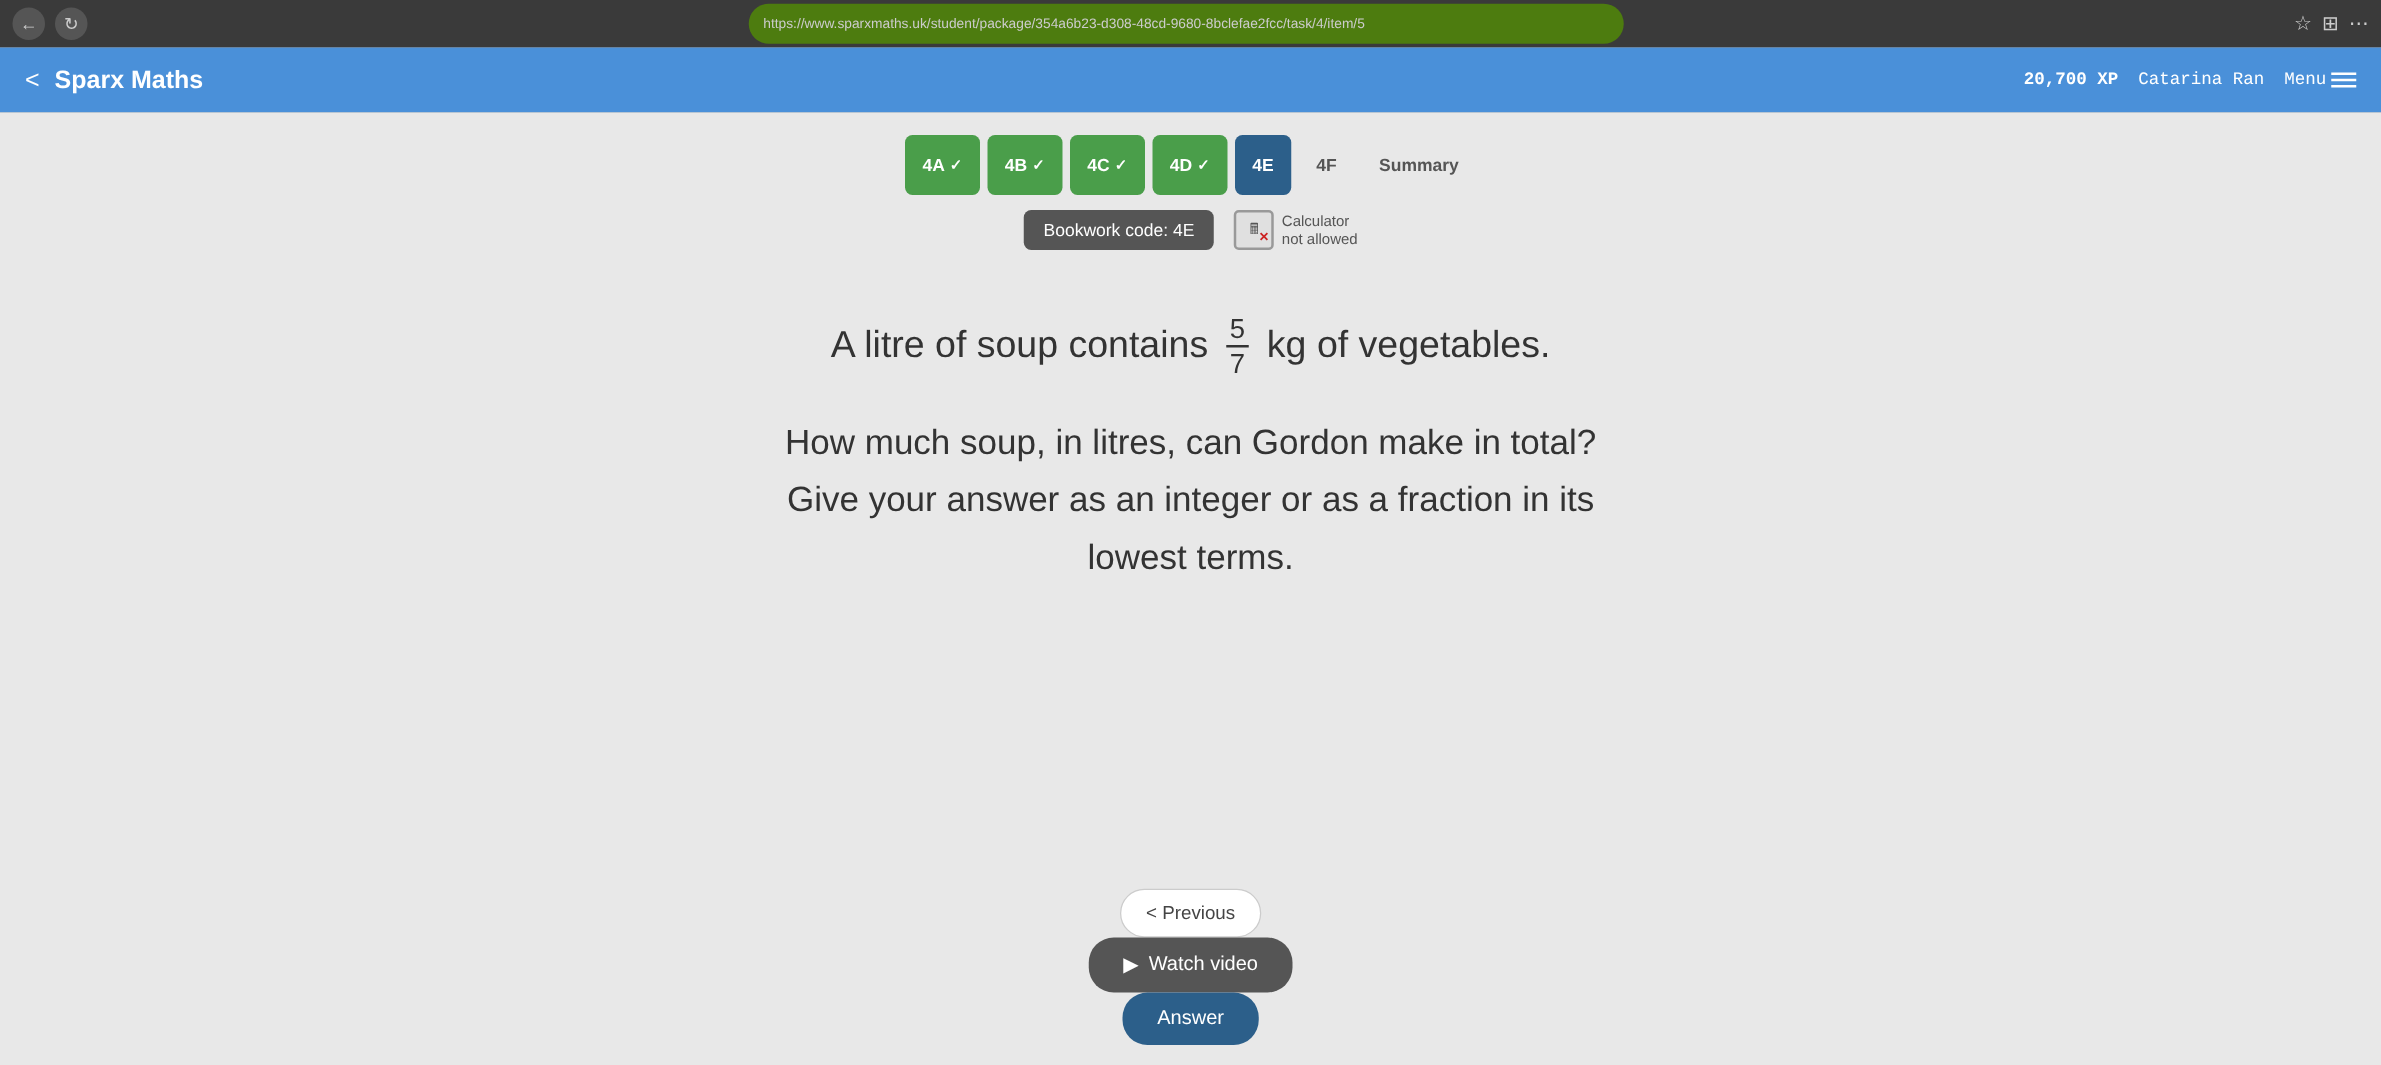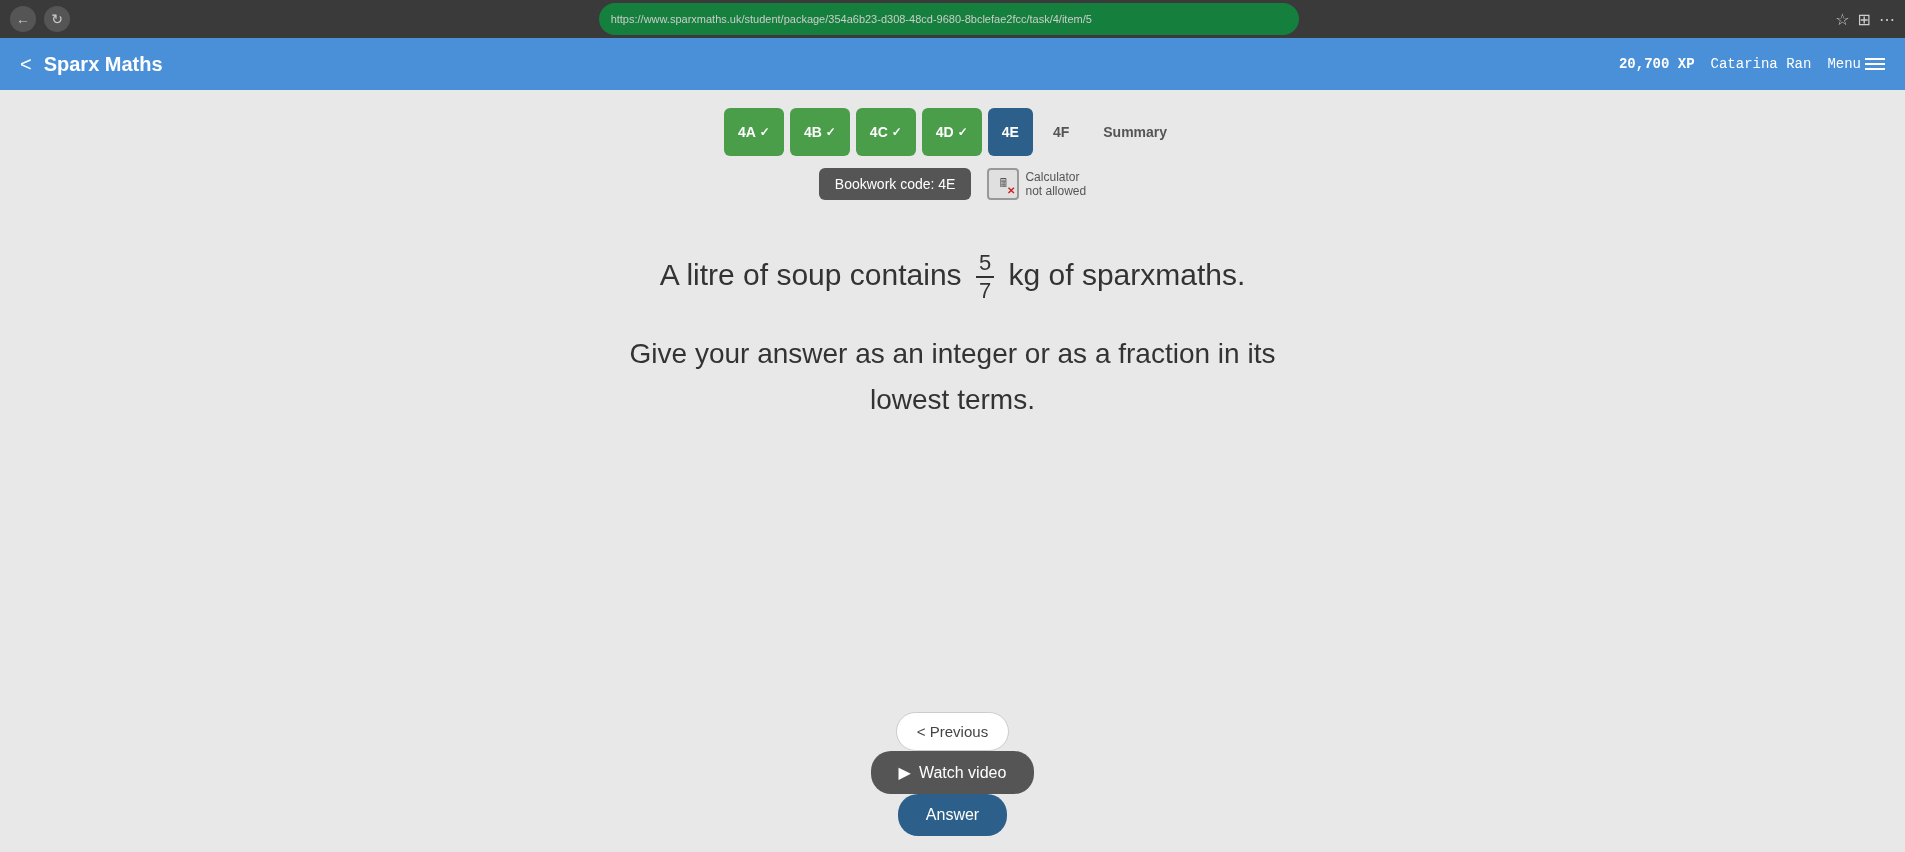--- a/index.html
+++ b/index.html
@@ -23,21 +23,21 @@
     .browser-nav-btn {
       width: 26px; height: 26px;
       background: #555;
       border-radius: 50%;
       display: flex; align-items: center; justify-content: center;
       cursor: pointer;
       color: #ccc; font-size: 14px;
     }
     .browser-url-bar {
       flex: 1;
-      background: #15803d;
+      background: #4d7c0f;
       border-radius: 20px;
       height: 24px;
       display: flex; align-items: center;
       padding: 16px 12px;
       color: #ccc;
       font-size: 12px;
       max-width: 700px;
       margin: 0 auto;
     }
 
@@ -304,23 +304,26 @@
   </div>
 
   <div class="question-area">
 
     <div class="question-line" style="font-size:30px;margin-bottom:28px;">
       <span>A litre of soup contains</span>
       <span style="display:inline-flex;flex-direction:column;align-items:center;vertical-align:middle;margin:0 6px;line-height:1;">
         <span style="font-size:22px;border-bottom:2px solid #333;padding:0 3px;line-height:1.2;">5</span>
         <span style="font-size:22px;padding:0 3px;line-height:1.2;">7</span>
       </span>
-      <span>kg of sparxmaths.</span>
-    </div>
-
+      <span>kg of vegetables.</span>
+    </div>
+
+    <div class="question-line" style="font-size:28px;margin-bottom:4px;">
+      <span>How much soup, in litres, can Gordon make in total?</span>
+    </div>
     <div class="question-line" style="font-size:28px;margin-bottom:4px;">
       <span>Give your answer as an integer or as a fraction in its</span>
     </div>
     <div class="question-line" style="font-size:28px;">
       <span>lowest terms.</span>
     </div>
   </div>
 
   <div class="bottom-bar">
     <button class="prev-btn">&lt; Previous</button>

